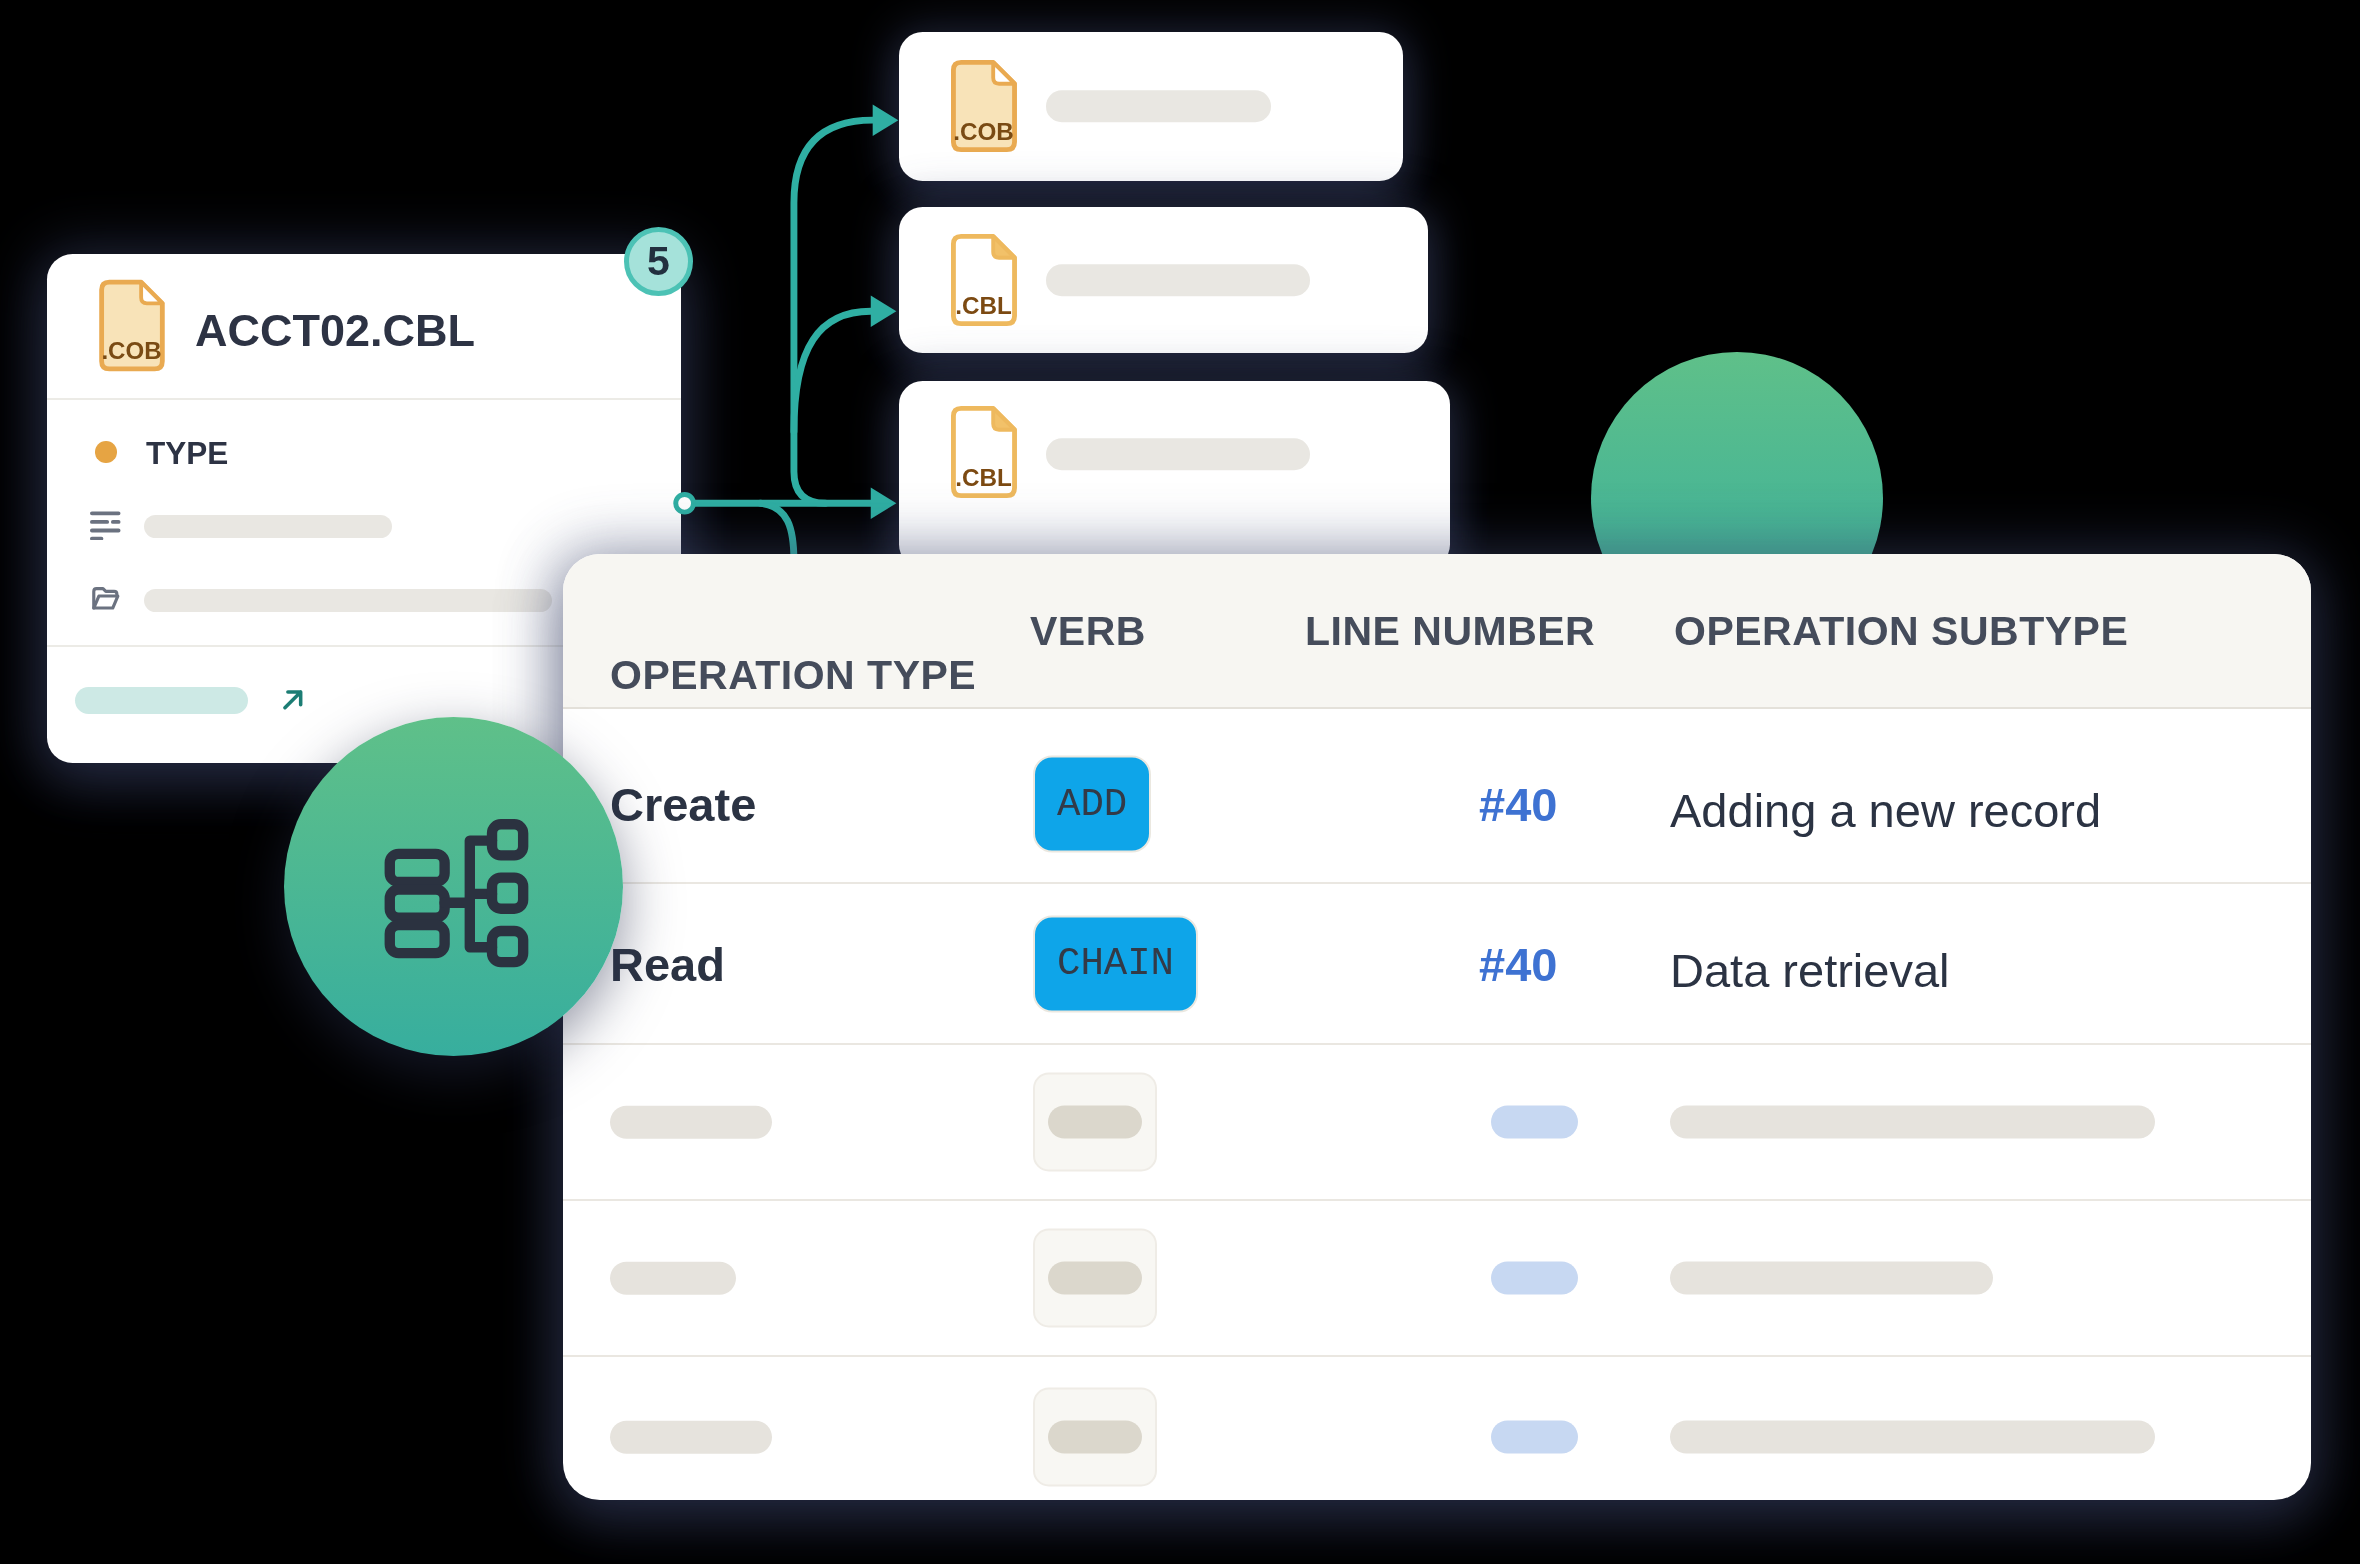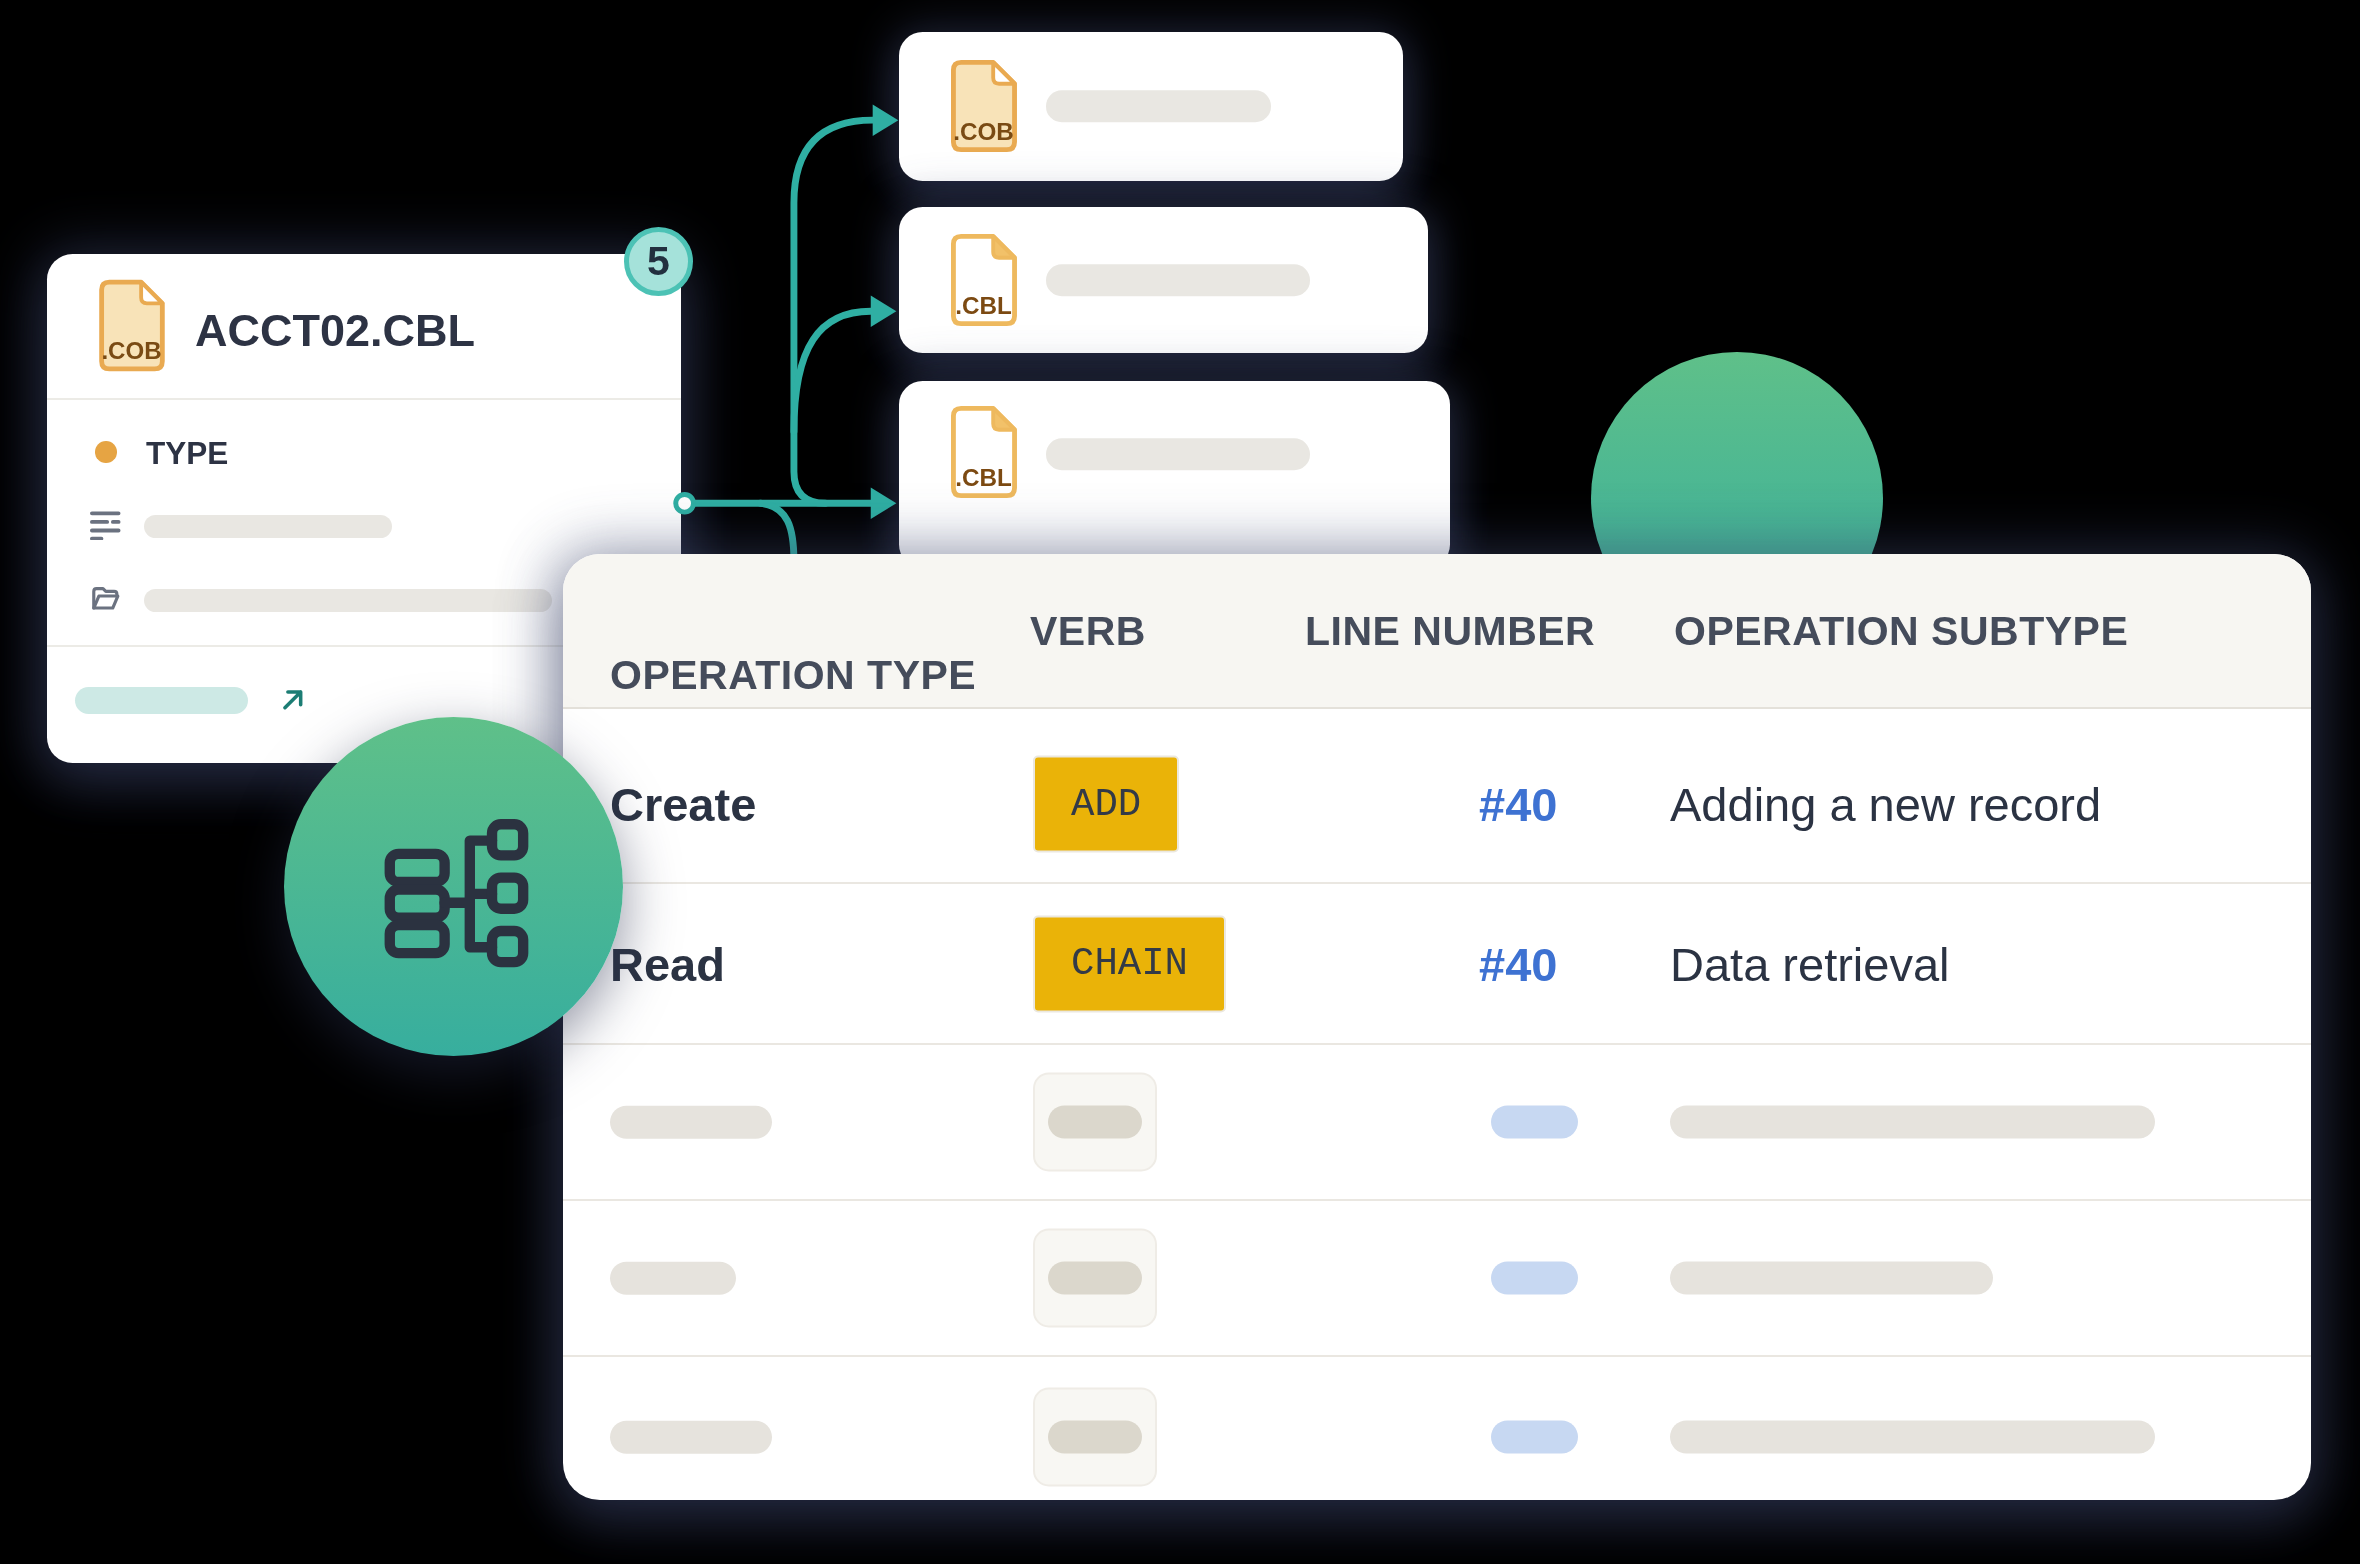--- a/index.html
+++ b/index.html
@@ -48,25 +48,25 @@
             border-bottom:2px solid #e4e1da;box-sizing:border-box;}
   .t-header span{position:absolute;top:50%;transform:translateY(-50%);
                  font-size:41px;font-weight:700;color:#454c5b;letter-spacing:0.5px;white-space:nowrap;}
   .h-col1{left:47px;margin-top:44px;} .h-col2{left:467px;} .h-col3{left:742px;} .h-col4{left:1111px;}
   .t-rows{position:absolute;left:0;top:172px;width:100%;}
   .t-row{position:relative;width:100%;border-bottom:2px solid #eae7e1;box-sizing:border-box;}
   .t-row:last-child{border-bottom:none;}
   .r1{height:158px;} .r2{height:161px;} .r3{height:156px;} .r4{height:156px;} .r5{height:160px;}
   .t-row>*{position:absolute;top:50%;transform:translateY(-50%);}
   .cell-type{left:47px;font-size:47px;font-weight:700;color:#2b3343;white-space:nowrap;}
-  .cell-verb{left:470px;height:97px;background:#eab308;border:2px solid #ebe8e0;border-radius:5px;
+  .cell-verb{left:470px;height:97px;background:#0ea5e9;border:2px solid #ebe8e0;border-radius:19px;
              box-sizing:border-box;display:flex;align-items:center;justify-content:center;
-             font-family:"Liberation Mono",monospace;font-size:39px;color:#333a47;padding:0 36px;}
+             font-family:"Liberation Mono",monospace;font-size:39px;color:#333a47;padding:0 22px;}
   .cell-line{left:916px;font-size:47px;font-weight:700;color:#3e72d2;white-space:nowrap;}
-  .cell-subtype{left:1107px;font-size:47px;font-weight:400;color:#2b3343;white-space:nowrap;}
+  .cell-subtype{left:1107px;font-size:47px;font-weight:400;color:#2b3343;white-space:nowrap;margin-top:6px;}
   .ph-type{left:47px;width:162px;height:32.5px;border-radius:16.7px;background:#e6e3dd;}
   .r4 .ph-type{width:126px;}
   .ph-verb{left:470px;width:124px;height:99px;background:#f8f7f3;border:2px solid #efece6;
            border-radius:15.8px;box-sizing:border-box;display:flex;align-items:center;justify-content:center;}
   .ph-verb-inner{width:94px;height:33px;border-radius:16.7px;background:#dbd7cc;}
   .ph-line{left:928px;width:87px;height:33px;border-radius:16.7px;background:#c7d8f2;}
   .ph-subtype{left:1107px;width:485px;height:33px;border-radius:16.7px;background:#e6e3dd;}
   .r4 .ph-subtype{width:323px;}
   svg text{font-family:"Liberation Sans",sans-serif;}
 </style>

